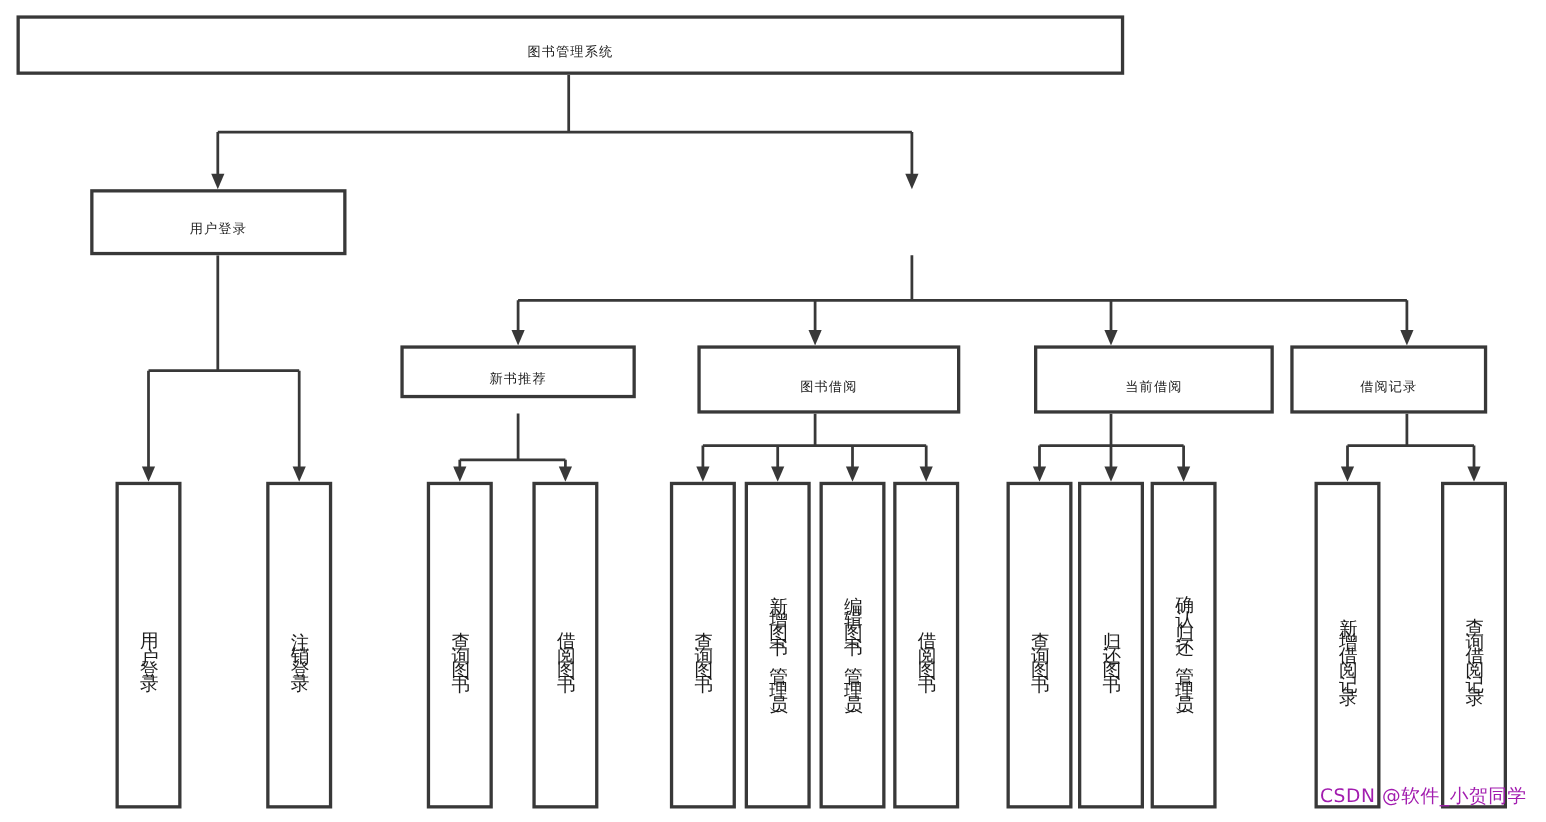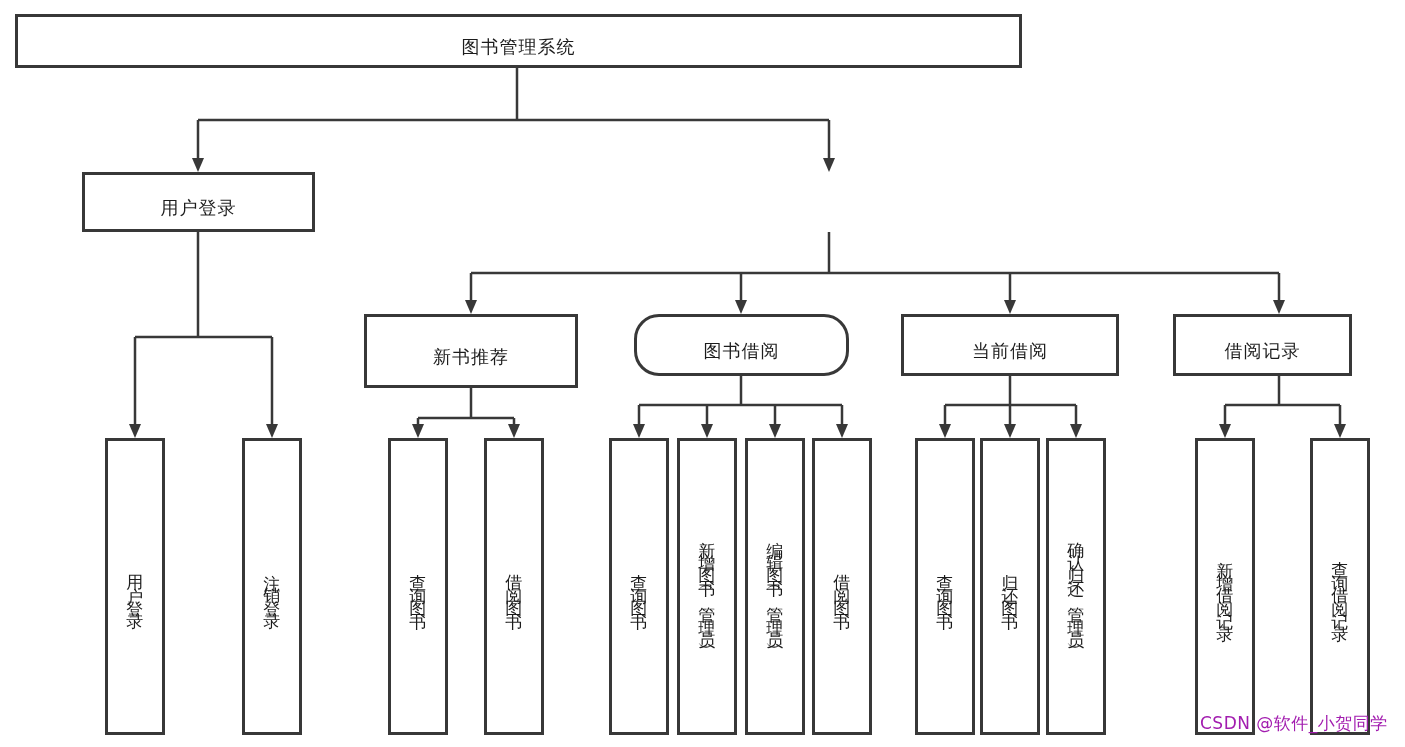--- a/index.html
+++ b/index.html
@@ -27,21 +27,21 @@
     position: absolute;
     box-sizing: border-box;
     border: 3px solid #383838;
     background: #ffffff;
     display: flex;
     align-items: center;
     justify-content: center;
     color: #1c1c1c;
   }
   .node.h span {
-    font-size: 18px;
+    font-size: 12px;
     letter-spacing: 1px;
     white-space: nowrap;
     margin-top: 12px;
   }
   .node.v span {
     writing-mode: vertical-rl;
     text-orientation: mixed;
     font-size: 17px;
     letter-spacing: 13px;
     line-height: 1.1;
@@ -107,27 +107,27 @@
   </svg>
 
   <div class="node h" style="left:15px; top:14px; width:1007px; height:54px;">
     <span>图书管理系统</span>
   </div>
 
   <div class="node h" style="left:82px; top:172px; width:233px; height:60px;">
     <span>用户登录</span>
   </div>
 
-  <div class="node h" style="left:364px; top:314px; width:214px; height:74px;justify-content:center;">
+  <div class="node h" style="left:364px; top:314px; width:214px; height:48px;justify-content:center;">
     <span>新书推荐</span>
   </div>
-  <div class="node h" style="left:634px; top:314px; width:215px; height:62px;border-radius:25px;">
+  <div class="node h" style="left:634px; top:314px; width:239px; height:62px;">
     <span>图书借阅</span>
   </div>
-  <div class="node h" style="left:901px; top:314px; width:218px; height:62px;">
+  <div class="node h" style="left:940px; top:314px; width:218px; height:62px;">
     <span>当前借阅</span>
   </div>
   <div class="node h" style="left:1173px; top:314px; width:179px; height:62px;">
     <span>借阅记录</span>
   </div>
 
   <div class="node v" style="left:105px; top:438px; width:60px; height:297px;">
     <span>用户登录</span>
   </div>
   <div class="node v" style="left:242px; top:438px; width:60px; height:297px;">

